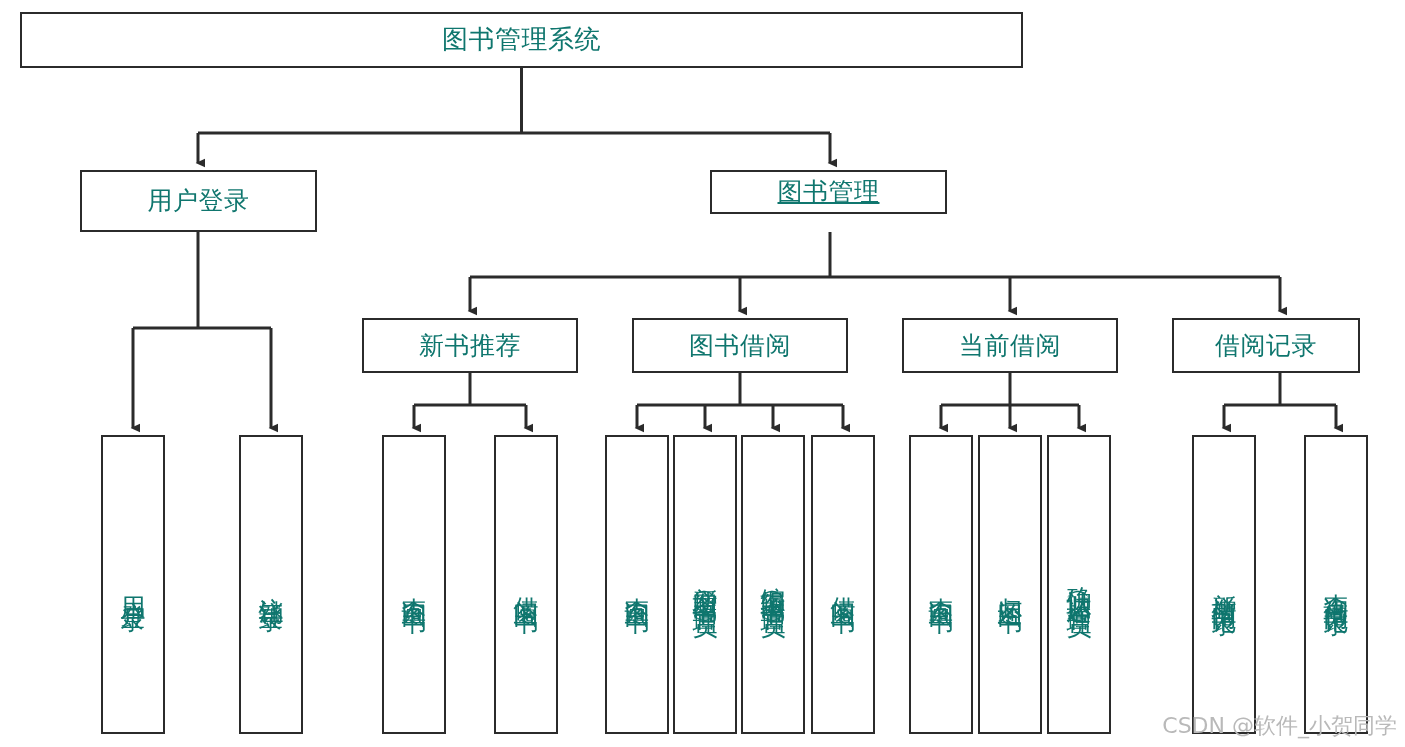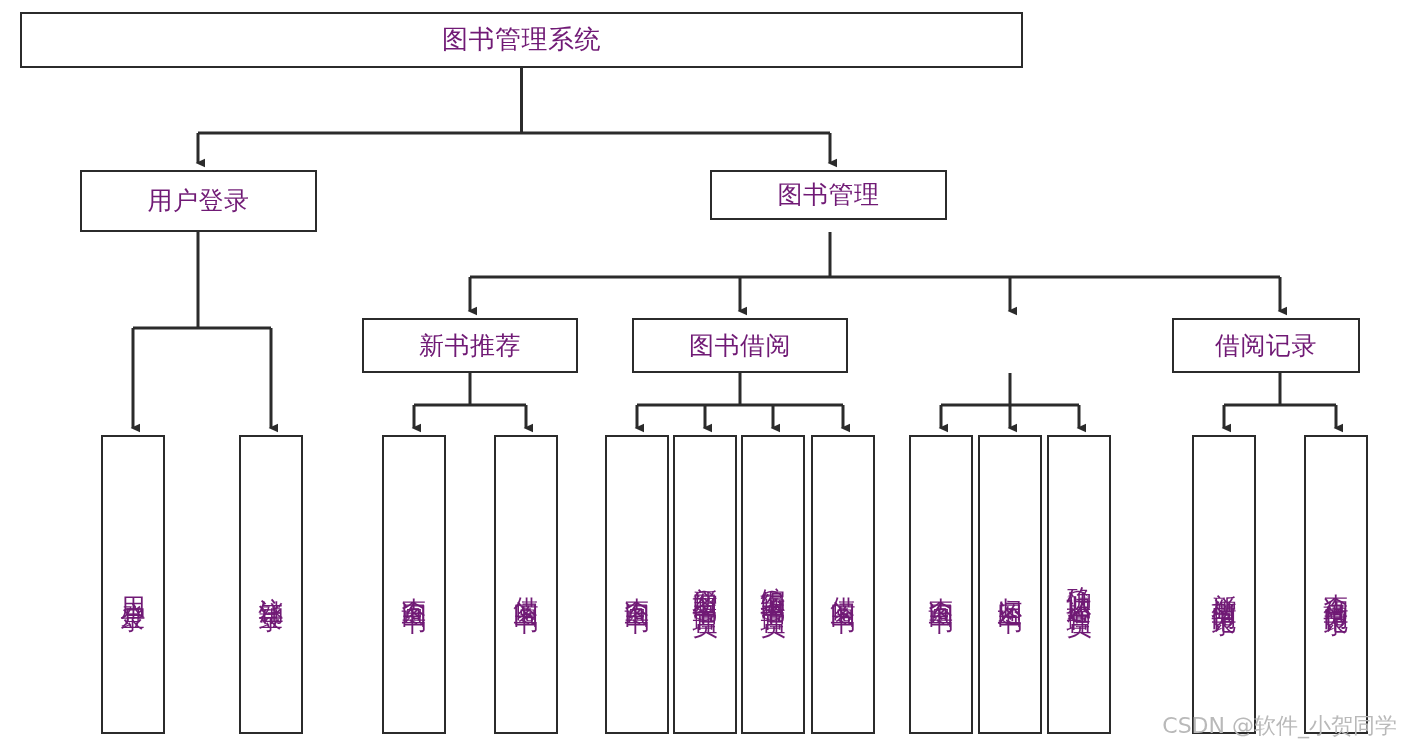--- a/index.html
+++ b/index.html
@@ -15,21 +15,21 @@
   svg.wires{position:absolute;left:0;top:0;width:1405px;height:747px;pointer-events:none;}
 
   .node{
     position:absolute;
     box-sizing:border-box;
     background:#ffffff;
     border:2.5px solid #2b2b2b;
     display:flex;
     align-items:center;
     justify-content:center;
-    color:#701a75;
+    color:#0f766e;
     z-index:3;
   }
   .node .lbl{
     display:block;
     line-height:1.12;
     letter-spacing:0.5px;
   }
   
   .node.h .lbl{font-size:25px;}
   .node.root .lbl{font-size:26px;}
@@ -114,29 +114,32 @@
     </g>
   </svg>
 
   <div class="node h root" style="left:20px;top:12px;width:1003px;height:56px;">
     <span class="lbl">图书管理系统</span>
   </div>
 
   <div class="node h" style="left:80px;top:170px;width:237px;height:62px;">
     <span class="lbl">用户登录</span>
   </div>
-  <div class="node h" style="left:710px;top:170px;width:237px;height:50px;">
+  <div class="node h" style="left:710px;top:170px;width:237px;height:44px;text-decoration:underline;">
     <span class="lbl">图书管理</span>
   </div>
 
   <div class="node h" style="left:632px;top:318px;width:216px;height:55px;">
     <span class="lbl">图书借阅</span>
   </div>
   <div class="node h" style="left:362px;top:318px;width:216px;height:55px;">
     <span class="lbl">新书推荐</span>
+  </div>
+  <div class="node h" style="left:902px;top:318px;width:216px;height:55px;">
+    <span class="lbl">当前借阅</span>
   </div>
   <div class="node h" style="left:1172px;top:318px;width:188px;height:55px;">
     <span class="lbl">借阅记录</span>
   </div>
 
   <div class="node v" style="left:101px;top:435px;width:64px;height:299px;">
     <span class="lbl">用户登录</span>
   </div>
   <div class="node v" style="left:239px;top:435px;width:64px;height:299px;">
     <span class="lbl">注销登录</span>

